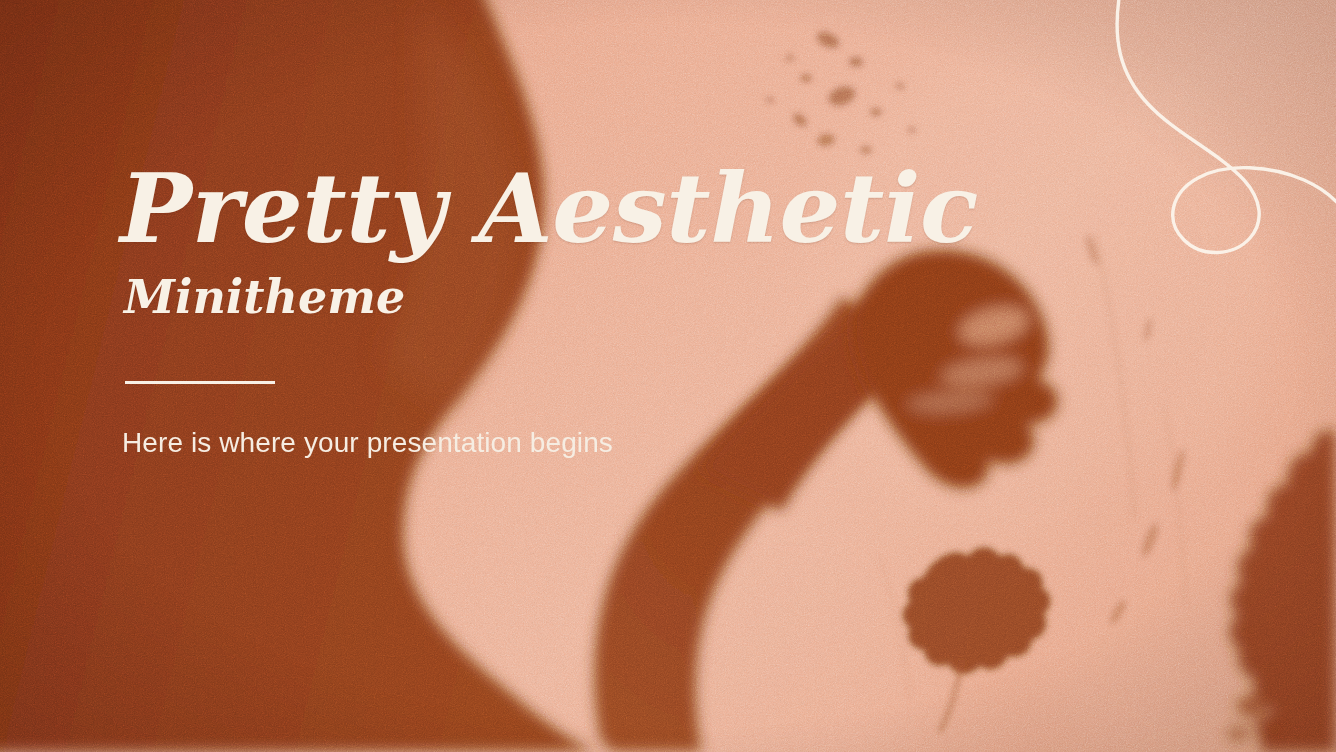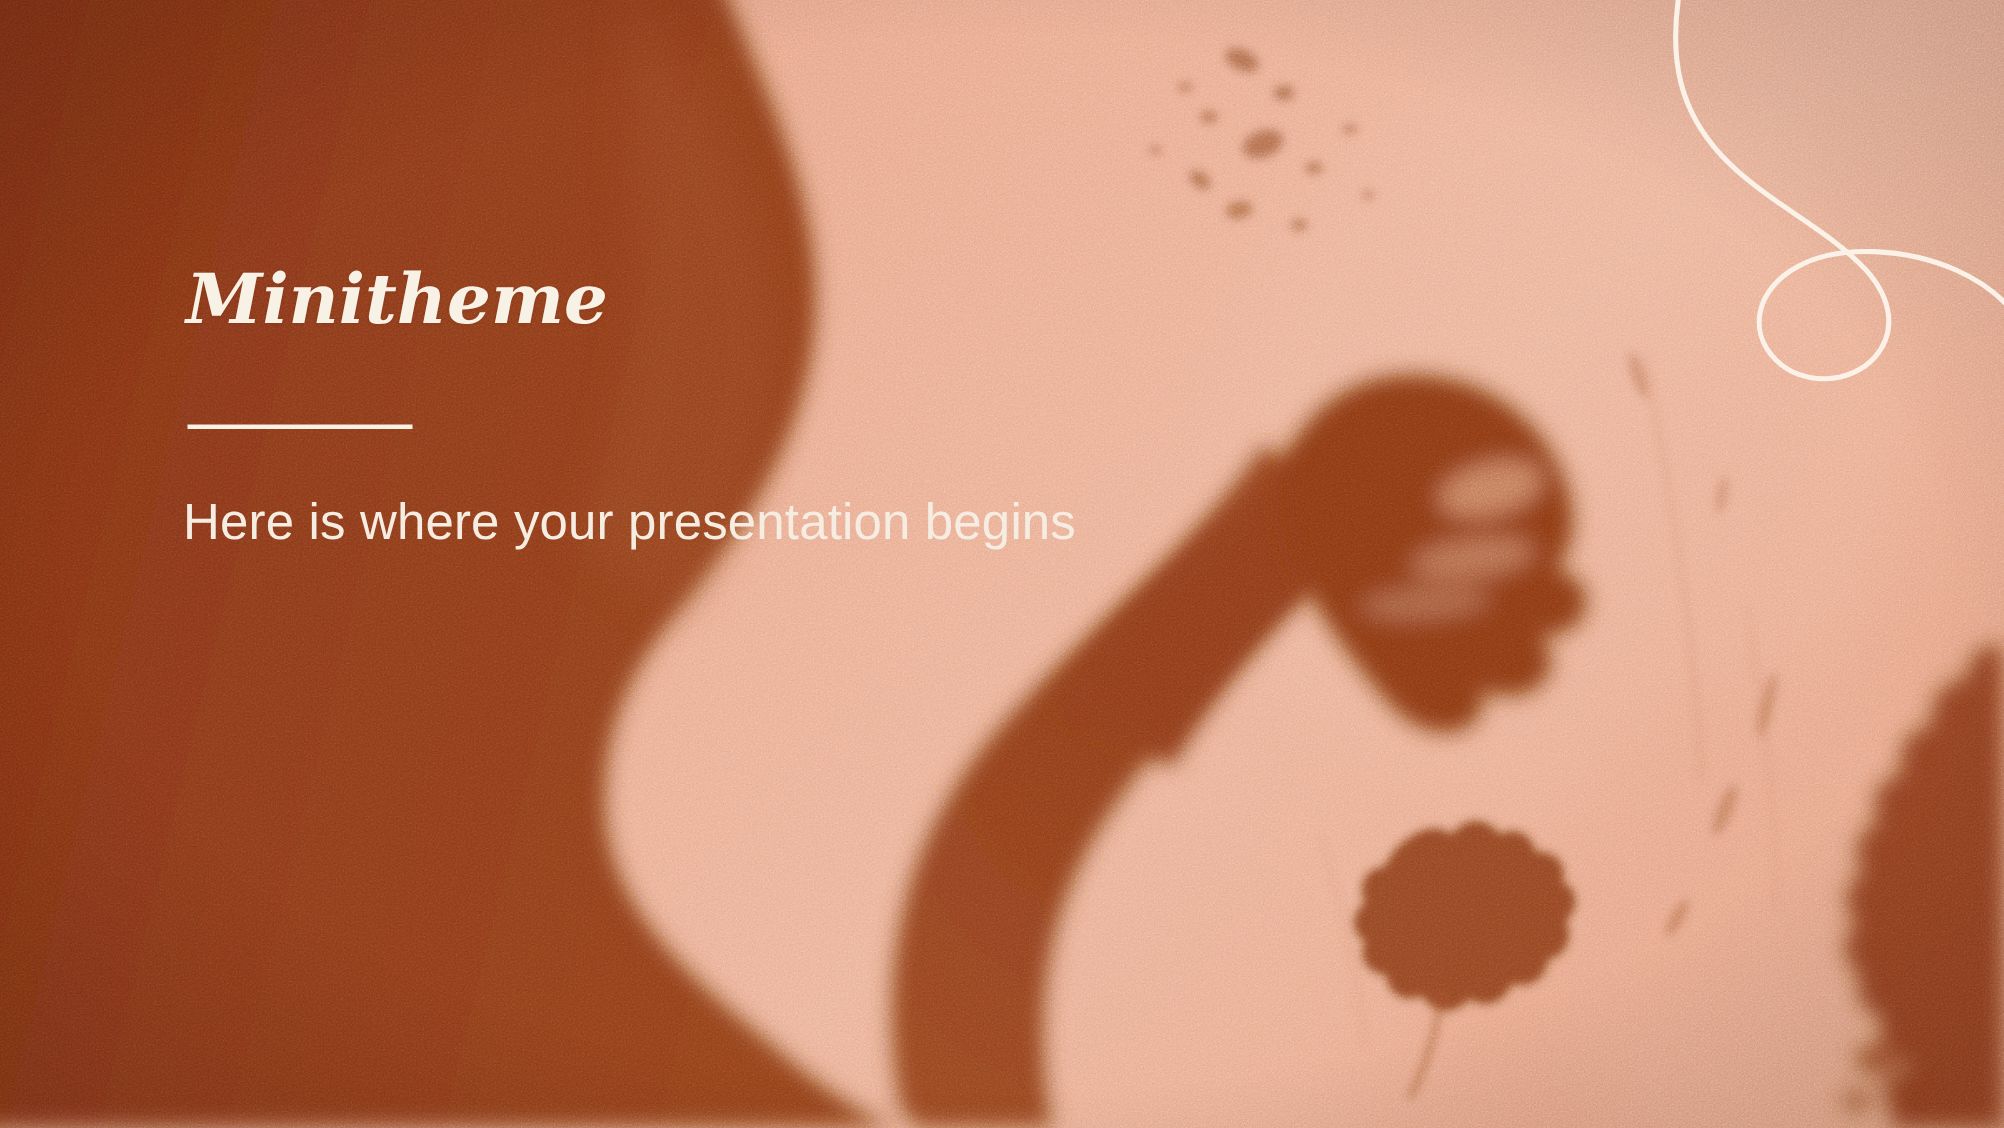--- a/index.html
+++ b/index.html
@@ -87,21 +87,21 @@
     width: 150px;
     height: 3px;
     background: #F8F1E6;
     margin: 58px 0 0 5px;
     border: 0;
   }
 
   .tagline {
     font-family: "Liberation Sans", sans-serif;
     font-weight: 400;
-    font-size: 34px;
+    font-size: 28px;
     line-height: 1.2;
     color: #F6EDE2;
     margin: 42px 0 0 2px;
     letter-spacing: .1px;
   }
 </style>
 </head>
 <body>
 
 <div id="slide">
@@ -328,20 +328,21 @@
       C 186,200 188,222 174,238
       C 158,256 126,258 108,240
       C 88,220 96,192 122,178
       C 150,162 196,166 228,180
       C 246,188 258,198 266,208" fill="none" stroke="#FBF4EA" stroke-width="3.4" stroke-linecap="round" stroke-linejoin="round" opacity="0.96"></path>
   </svg>
 
   <div id="content">
 
     <h1 class="title">
+      <span>Pretty Aesthetic</span>
     </h1>
 
     <div class="subtitle">Minitheme</div>
 
     <hr class="divider">
 
     <div class="tagline">Here is where your presentation begins</div>
 
   </div>
 

